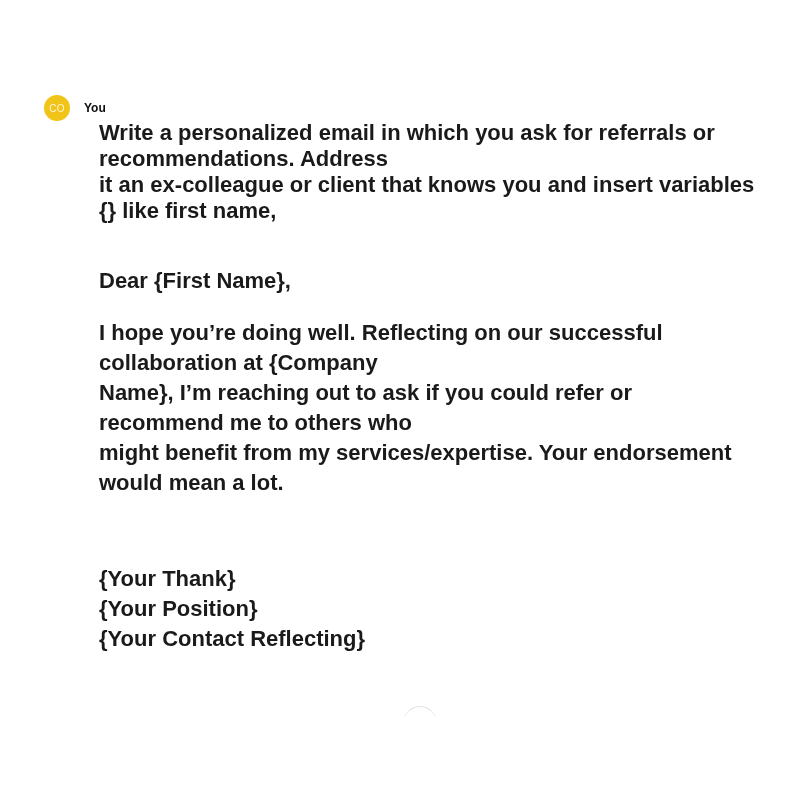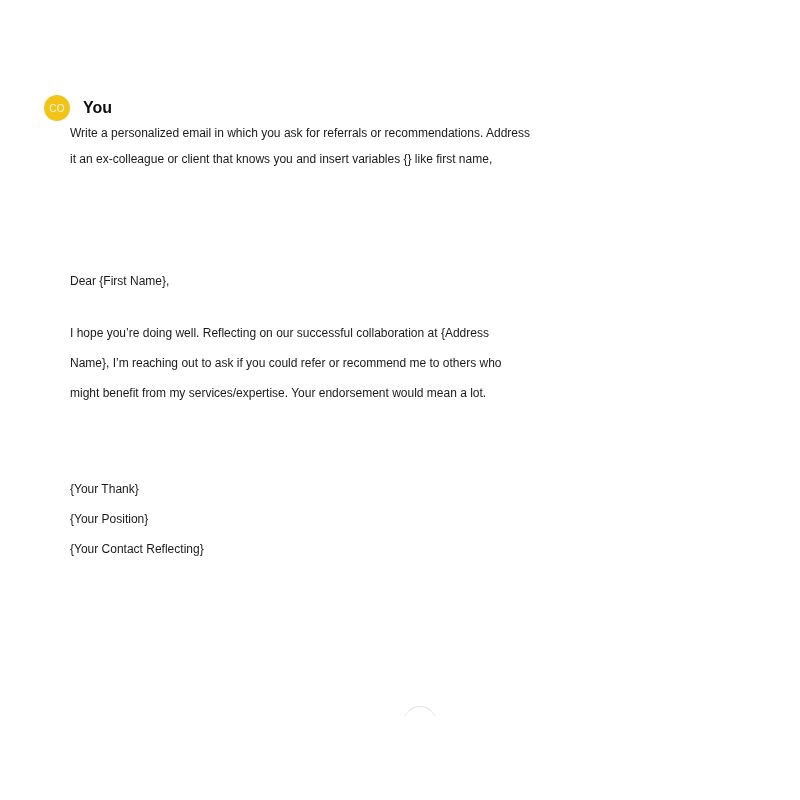--- a/index.html
+++ b/index.html
@@ -17,50 +17,51 @@
     }
     .message {
       position: absolute;
       left: 44px;
       width: 720px;
     }
     .msg-header {
       display: flex;
       align-items: center;
       height: 28px;
+      gap: 14px;
     }
     .avatar {
       width: 26px;
       height: 26px;
       border-radius: 50%;
       display: flex;
       align-items: center;
       justify-content: center;
       flex-shrink: 0;
     }
     .avatar-user {
       background: #f0c419;
       color: #fff6d8;
       font-size: 10px;
       letter-spacing: 0.3px;
     }
     .avatar-gpt {
       background: #ab68ff;
     }
     .author {
-      margin-left: 13px;
       font-weight: bold;
-      font-size: 16px;
+      font-size: 12px;
       color: #0d0d0d;
     }
     .msg-body {
-      margin-left: 26px;
-      font-size: 12px;
+      margin-left: 55px;
+      font-size: 22px;
       line-height: 26px;
       color: #1a1a1a;
+      font-weight: bold;
     }
     .user-msg { top: 94px; }
     .user-msg .msg-body { margin-top: 0px; width: 665px; }
     .gpt-msg { top: 246px; }
     .gpt-msg .msg-body { margin-top: 0px; width: 640px; }
     .gpt-line { line-height: 30px; }
     .gap { height: 22px; }
     .scroll-down {
       position: absolute;
       left: 403px;
@@ -92,21 +93,21 @@
     <div>it an ex-colleague or client that knows you and insert variables {} like first name,</div>
   </div>
 </div>
 
 <div class="message gpt-msg">
   <div class="msg-body" style="margin-top:-2px;">
     <div class="gap"></div>
     <div class="gpt-line">Dear {First Name},</div>
     <div class="gap"></div>
     <div>
-      <div class="gpt-line">I hope you’re doing well. Reflecting on our successful collaboration at {Address</div>
+      <div class="gpt-line">I hope you’re doing well. Reflecting on our successful collaboration at {Company</div>
       <div class="gpt-line">Name}, I’m reaching out to ask if you could refer or recommend me to others who</div>
       <div class="gpt-line">might benefit from my services/expertise. Your endorsement would mean a lot.</div>
     </div>
     <div class="gap"></div>
     <div>
     </div>
     <div class="gap"></div>
     <div class="gap"></div>
     <div>
       <div class="gpt-line">{Your Thank}</div>

